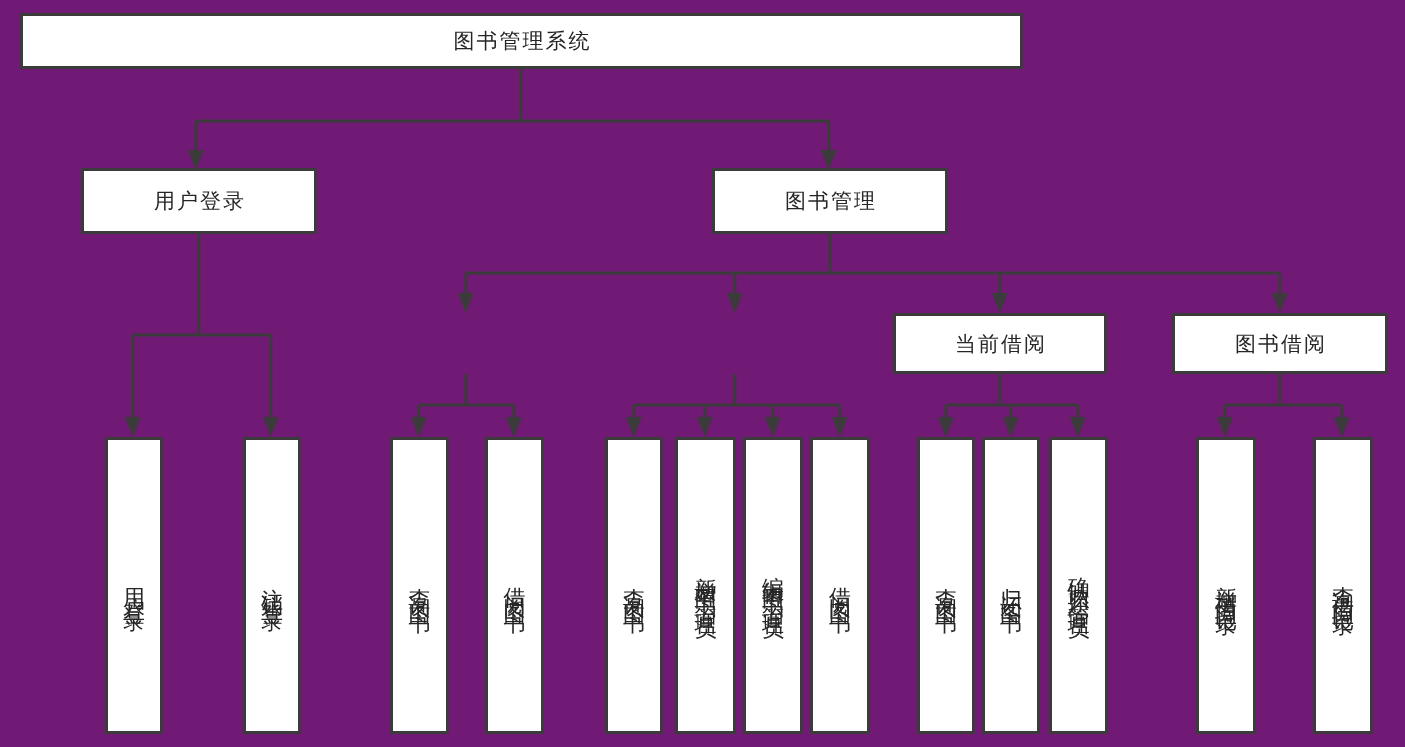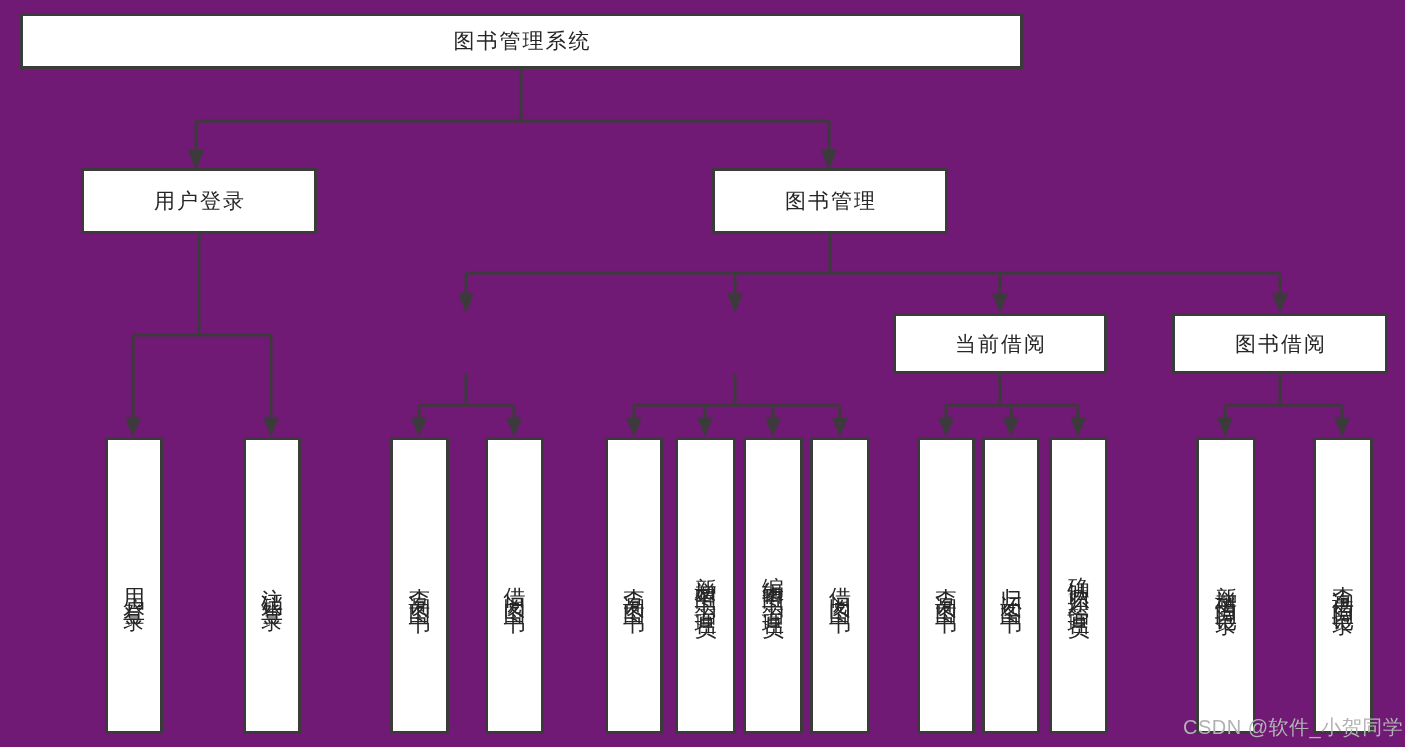--- a/index.html
+++ b/index.html
@@ -159,15 +159,14 @@
     <span class="vlabel">确认归还（管理员）</span>
   </div>
 
   <div class="box leaf long" style="left:1196px; top:437px; width:60px; height:297px;">
     <span class="vlabel">新增借阅记录</span>
   </div>
   <div class="box leaf long" style="left:1313px; top:437px; width:60px; height:297px;">
     <span class="vlabel">查询借阅记录</span>
   </div>
 
-  <div class="watermark">CSDN @软件_小贺同学</div>
 
 </div>
 
 </body></html>

